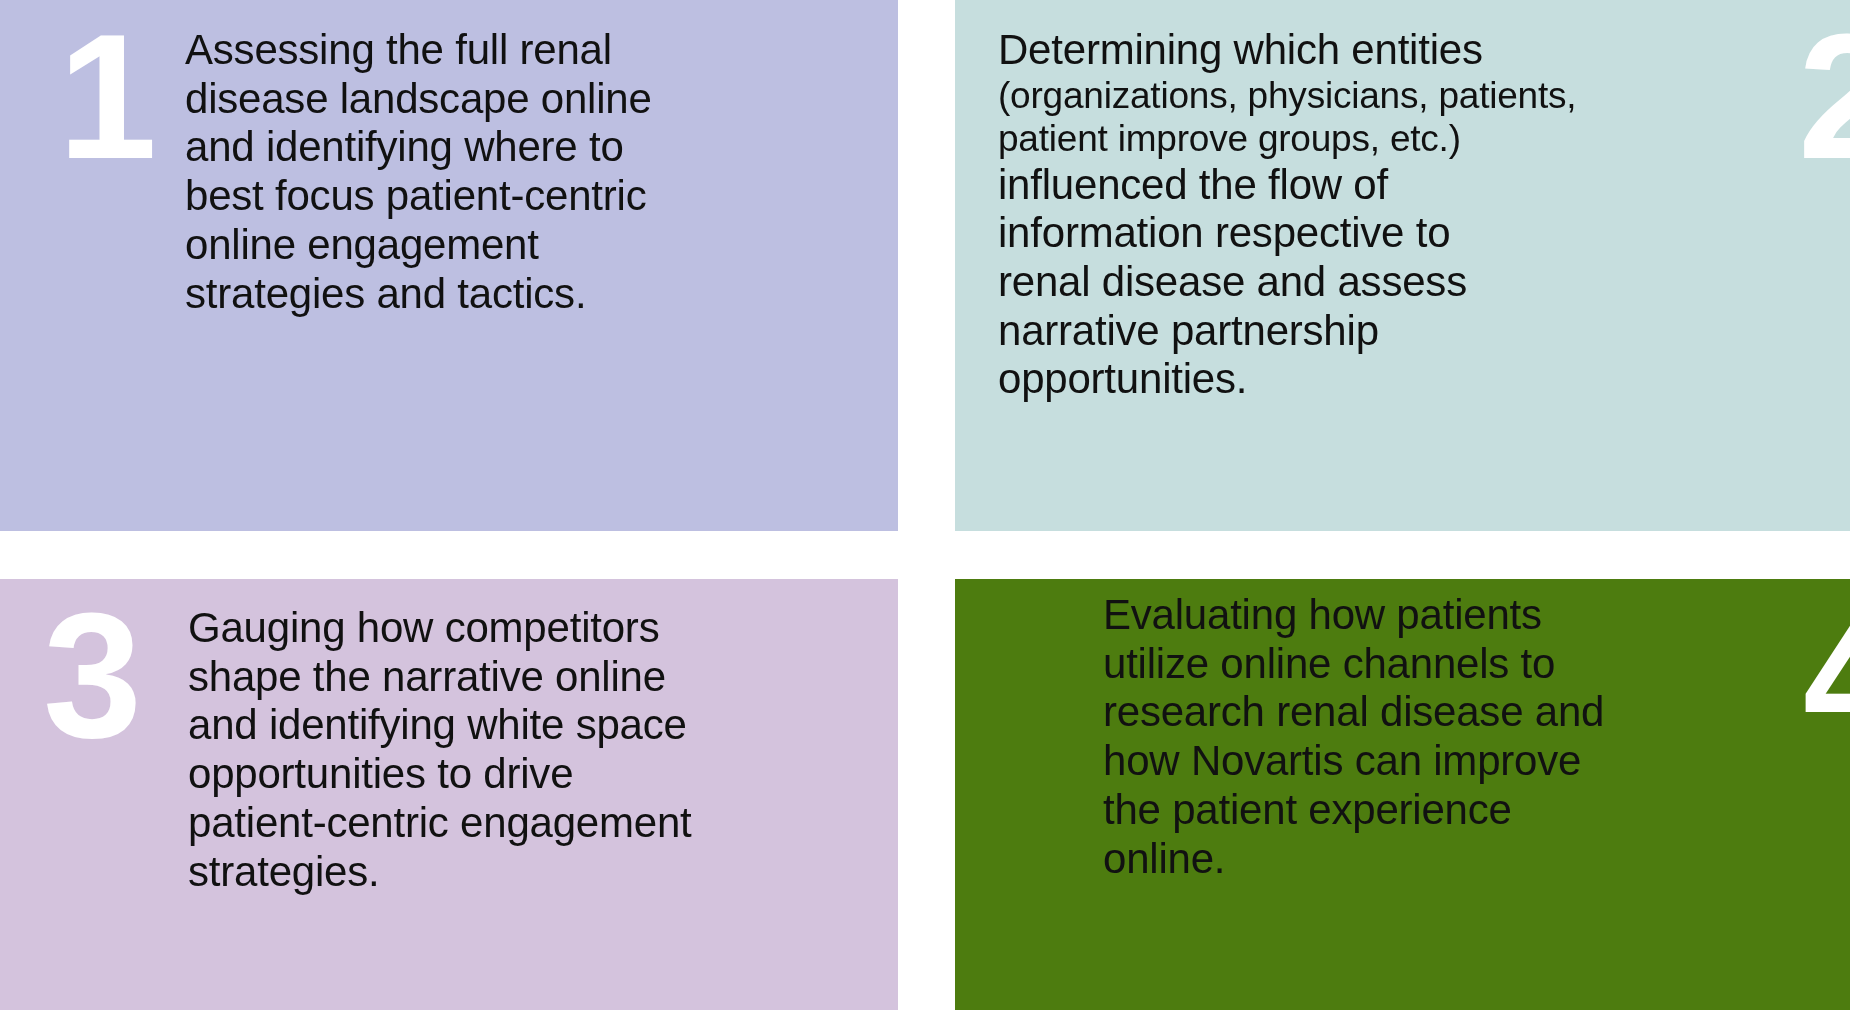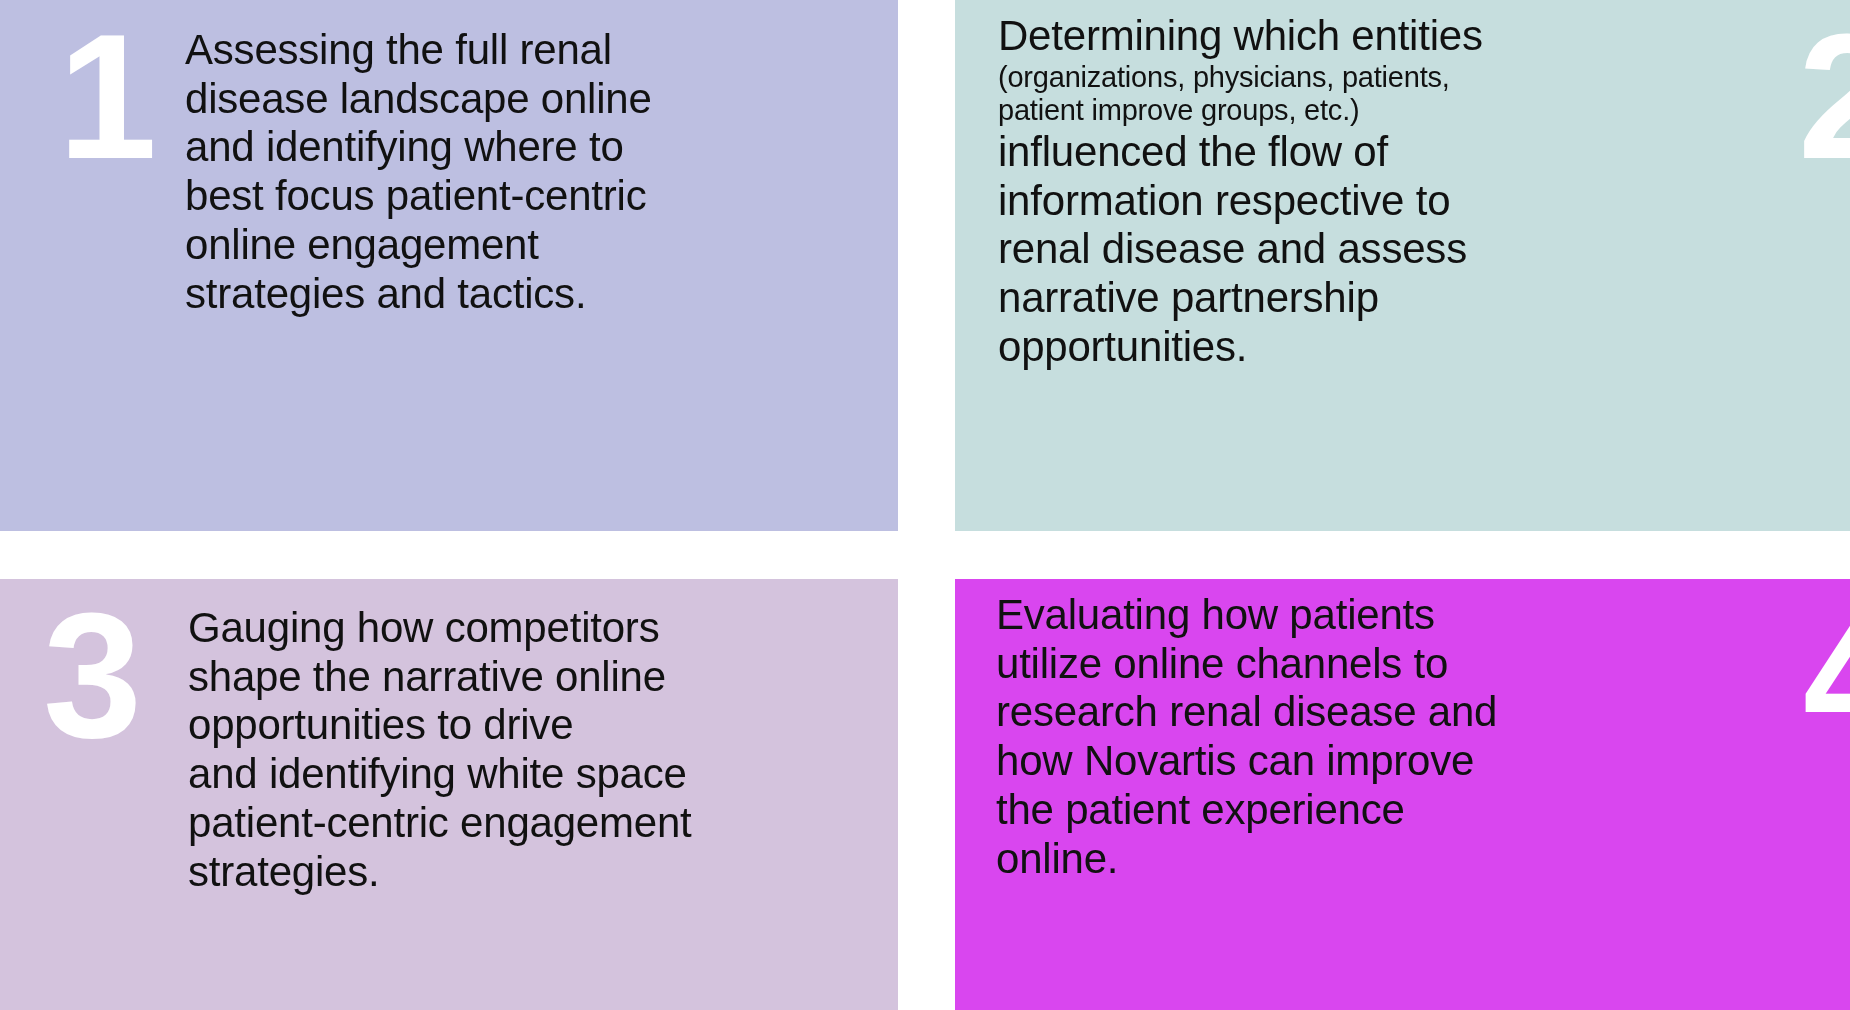--- a/index.html
+++ b/index.html
@@ -53,30 +53,30 @@
                       position: absolute; left: 0; top: 0; }
 
   .body-text {
     color: #111111;
     font-size: 42px;
     line-height: 1.16;
     letter-spacing: -0.005em;
   }
 
   .body-text .small {
-    font-size: 29px;
+    font-size: 37px;
     line-height: 1.16;
     display: block;
   }
 
   .body-text .line { display: block; }
 
   
   .panel-1 .text-col { margin-left: 2px; margin-top: 26px; width: 660px; }
-  .panel-2 .text-col { margin-left: 43px;  margin-top: 12px; width: 640px; }
+  .panel-2 .text-col { margin-left: 43px;  margin-top: 26px; width: 640px; }
   .panel-3 .text-col { margin-left: 20px; margin-top: 25px; width: 700px; }
   .panel-4 .text-col { margin-left: 41px;  margin-top: 12px; width: 640px; }
 </style>
 </head>
 <body>
 
 <div class="grid">
 
   <section class="panel panel-1" style="background: rgb(189, 191, 225);">
     <div class="numeral">1</div>
@@ -102,28 +102,28 @@
       <span class="line">narrative partnership</span>
       <span class="line">opportunities.</span>
     </div>
   </section>
 
   <section class="panel panel-3" style="background: rgb(212, 195, 221);">
     <div class="numeral">3</div>
     <div class="text-col body-text">
       <span class="line">Gauging how competitors</span>
       <span class="line">shape the narrative online</span>
+      <span class="line">and identifying white space</span>
       <span class="line">opportunities to drive</span>
-      <span class="line">and identifying white space</span>
       <span class="line">patient-centric engagement</span>
       <span class="line">strategies.</span>
     </div>
   </section>
 
-  <section class="panel panel-4" style="background: #d946ef;">
+  <section class="panel panel-4" style="background: #4d7c0f; justify-content: center;">
     <div class="numeral">4</div>
     <div class="text-col body-text">
       <span class="line">Evaluating how patients</span>
       <span class="line">utilize online channels to</span>
       <span class="line">research renal disease and</span>
       <span class="line">how Novartis can improve</span>
       <span class="line">the patient experience</span>
       <span class="line">online.</span>
     </div>
   </section>

